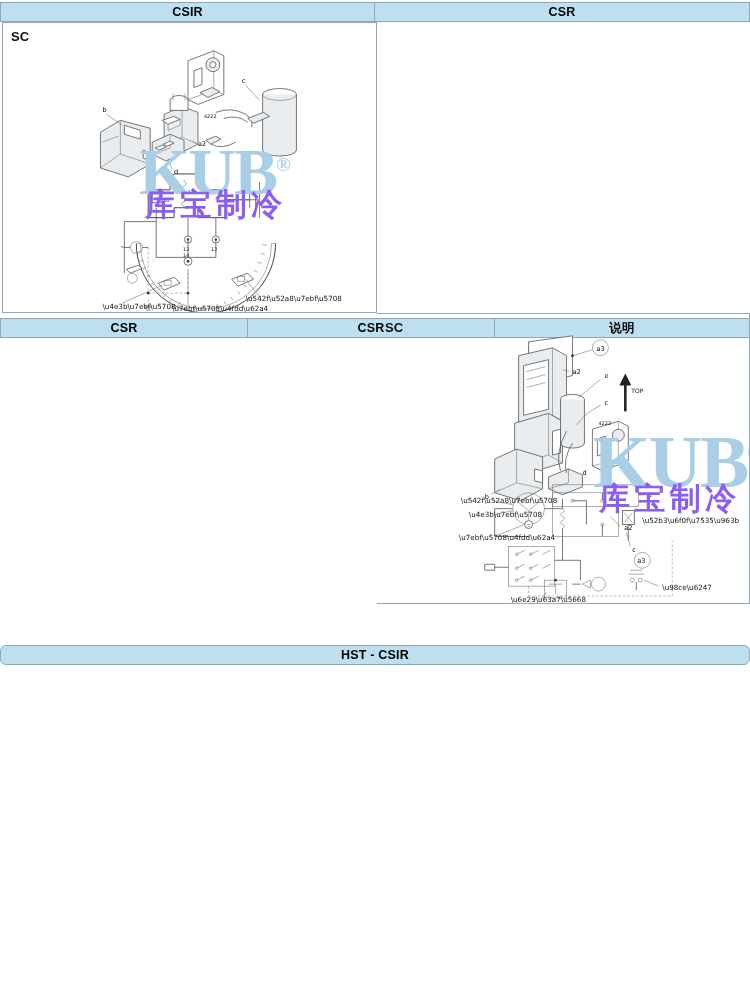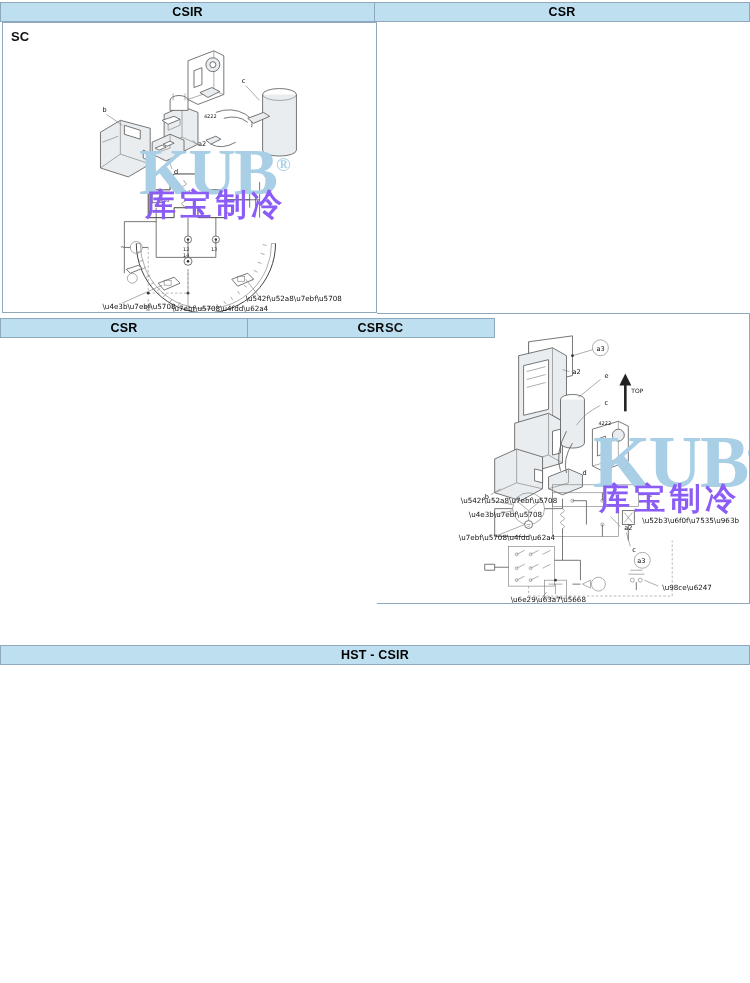--- a/index.html
+++ b/index.html
@@ -422,20 +422,21 @@
         <span>KUB</span><span class="reg">®</span>
       </div>
       <div class="cn" style="font-size:31px; margin-top:-10px; margin-left:6px;">库宝制冷</div>
     </div>
   </div>
 
   <div class="row" style="top:318px;">
     <div class="hdrgroup">
       <div class="hdr" style="width:248px;">CSR</div>
       <div class="hdr sub" style="width:247px;">CSR</div>
+      <div class="hdr sub" style="width:255px;">说明</div>
     </div>
   </div>
 
   <div class="panel" style="left:2px; top:338px; width:248px; height:302px;">
     <div class="code">NTZ-1</div>
     <div class="art">
       <svg viewBox="0 0 248 302" preserveAspectRatio="none">
 
         <text class="lbl-sm" x="20" y="58">230 V</text>
         <path class="ln" d="M24 62 L24 78 M24 78 L24 96"></path>
@@ -492,17 +493,17 @@
         <path class="ln" d="M212 166 L212 178 M206 178 L218 178 M208 181 L216 181 M210 184 L214 184"></path>
 
         <path class="ln" d="M13 190 L240 190 M240 180 L240 190 M137 172 L137 190"></path>
       </svg>
     </div>
 
   </div>
 
   <div class="row" style="top:645px;">
     <div class="hdrgroup">
-      <div class="hdr" style="width:750px;">HST - CSIR</div>
+      <div class="hdr" style="width:750px;border-radius:6px;">HST - CSIR</div>
     </div>
   </div>
 
 </div>
 
 </body></html>

